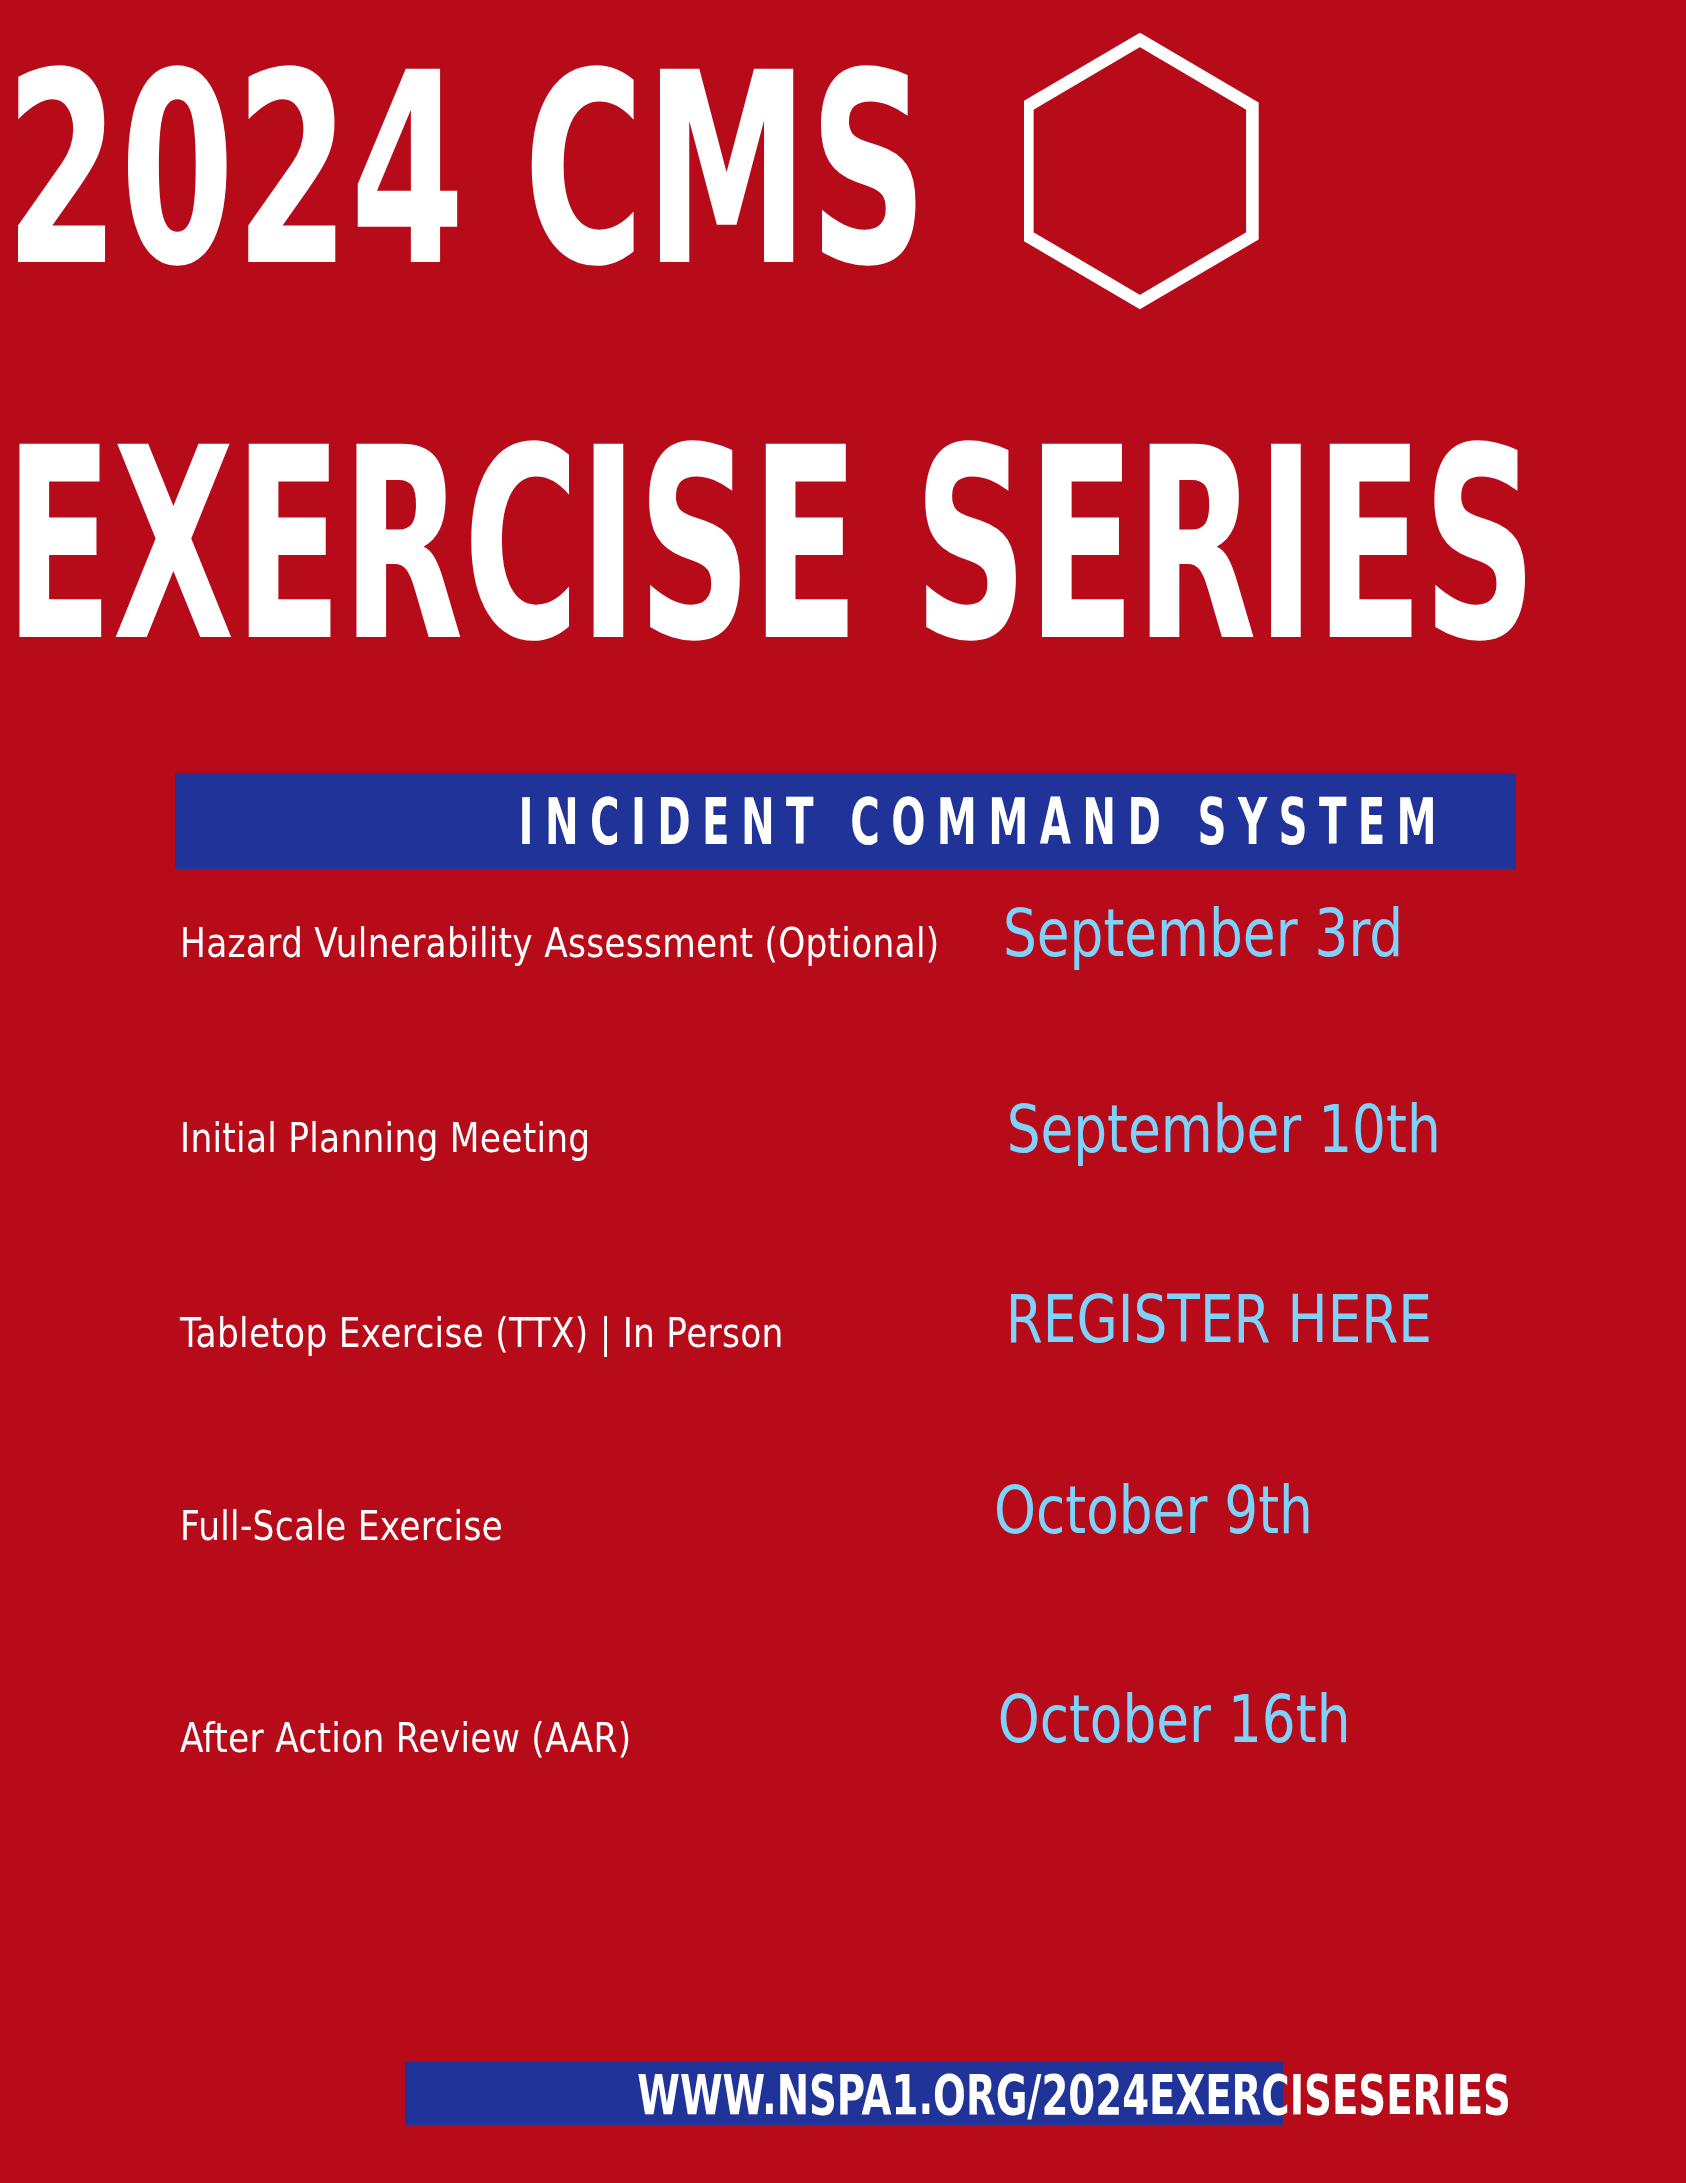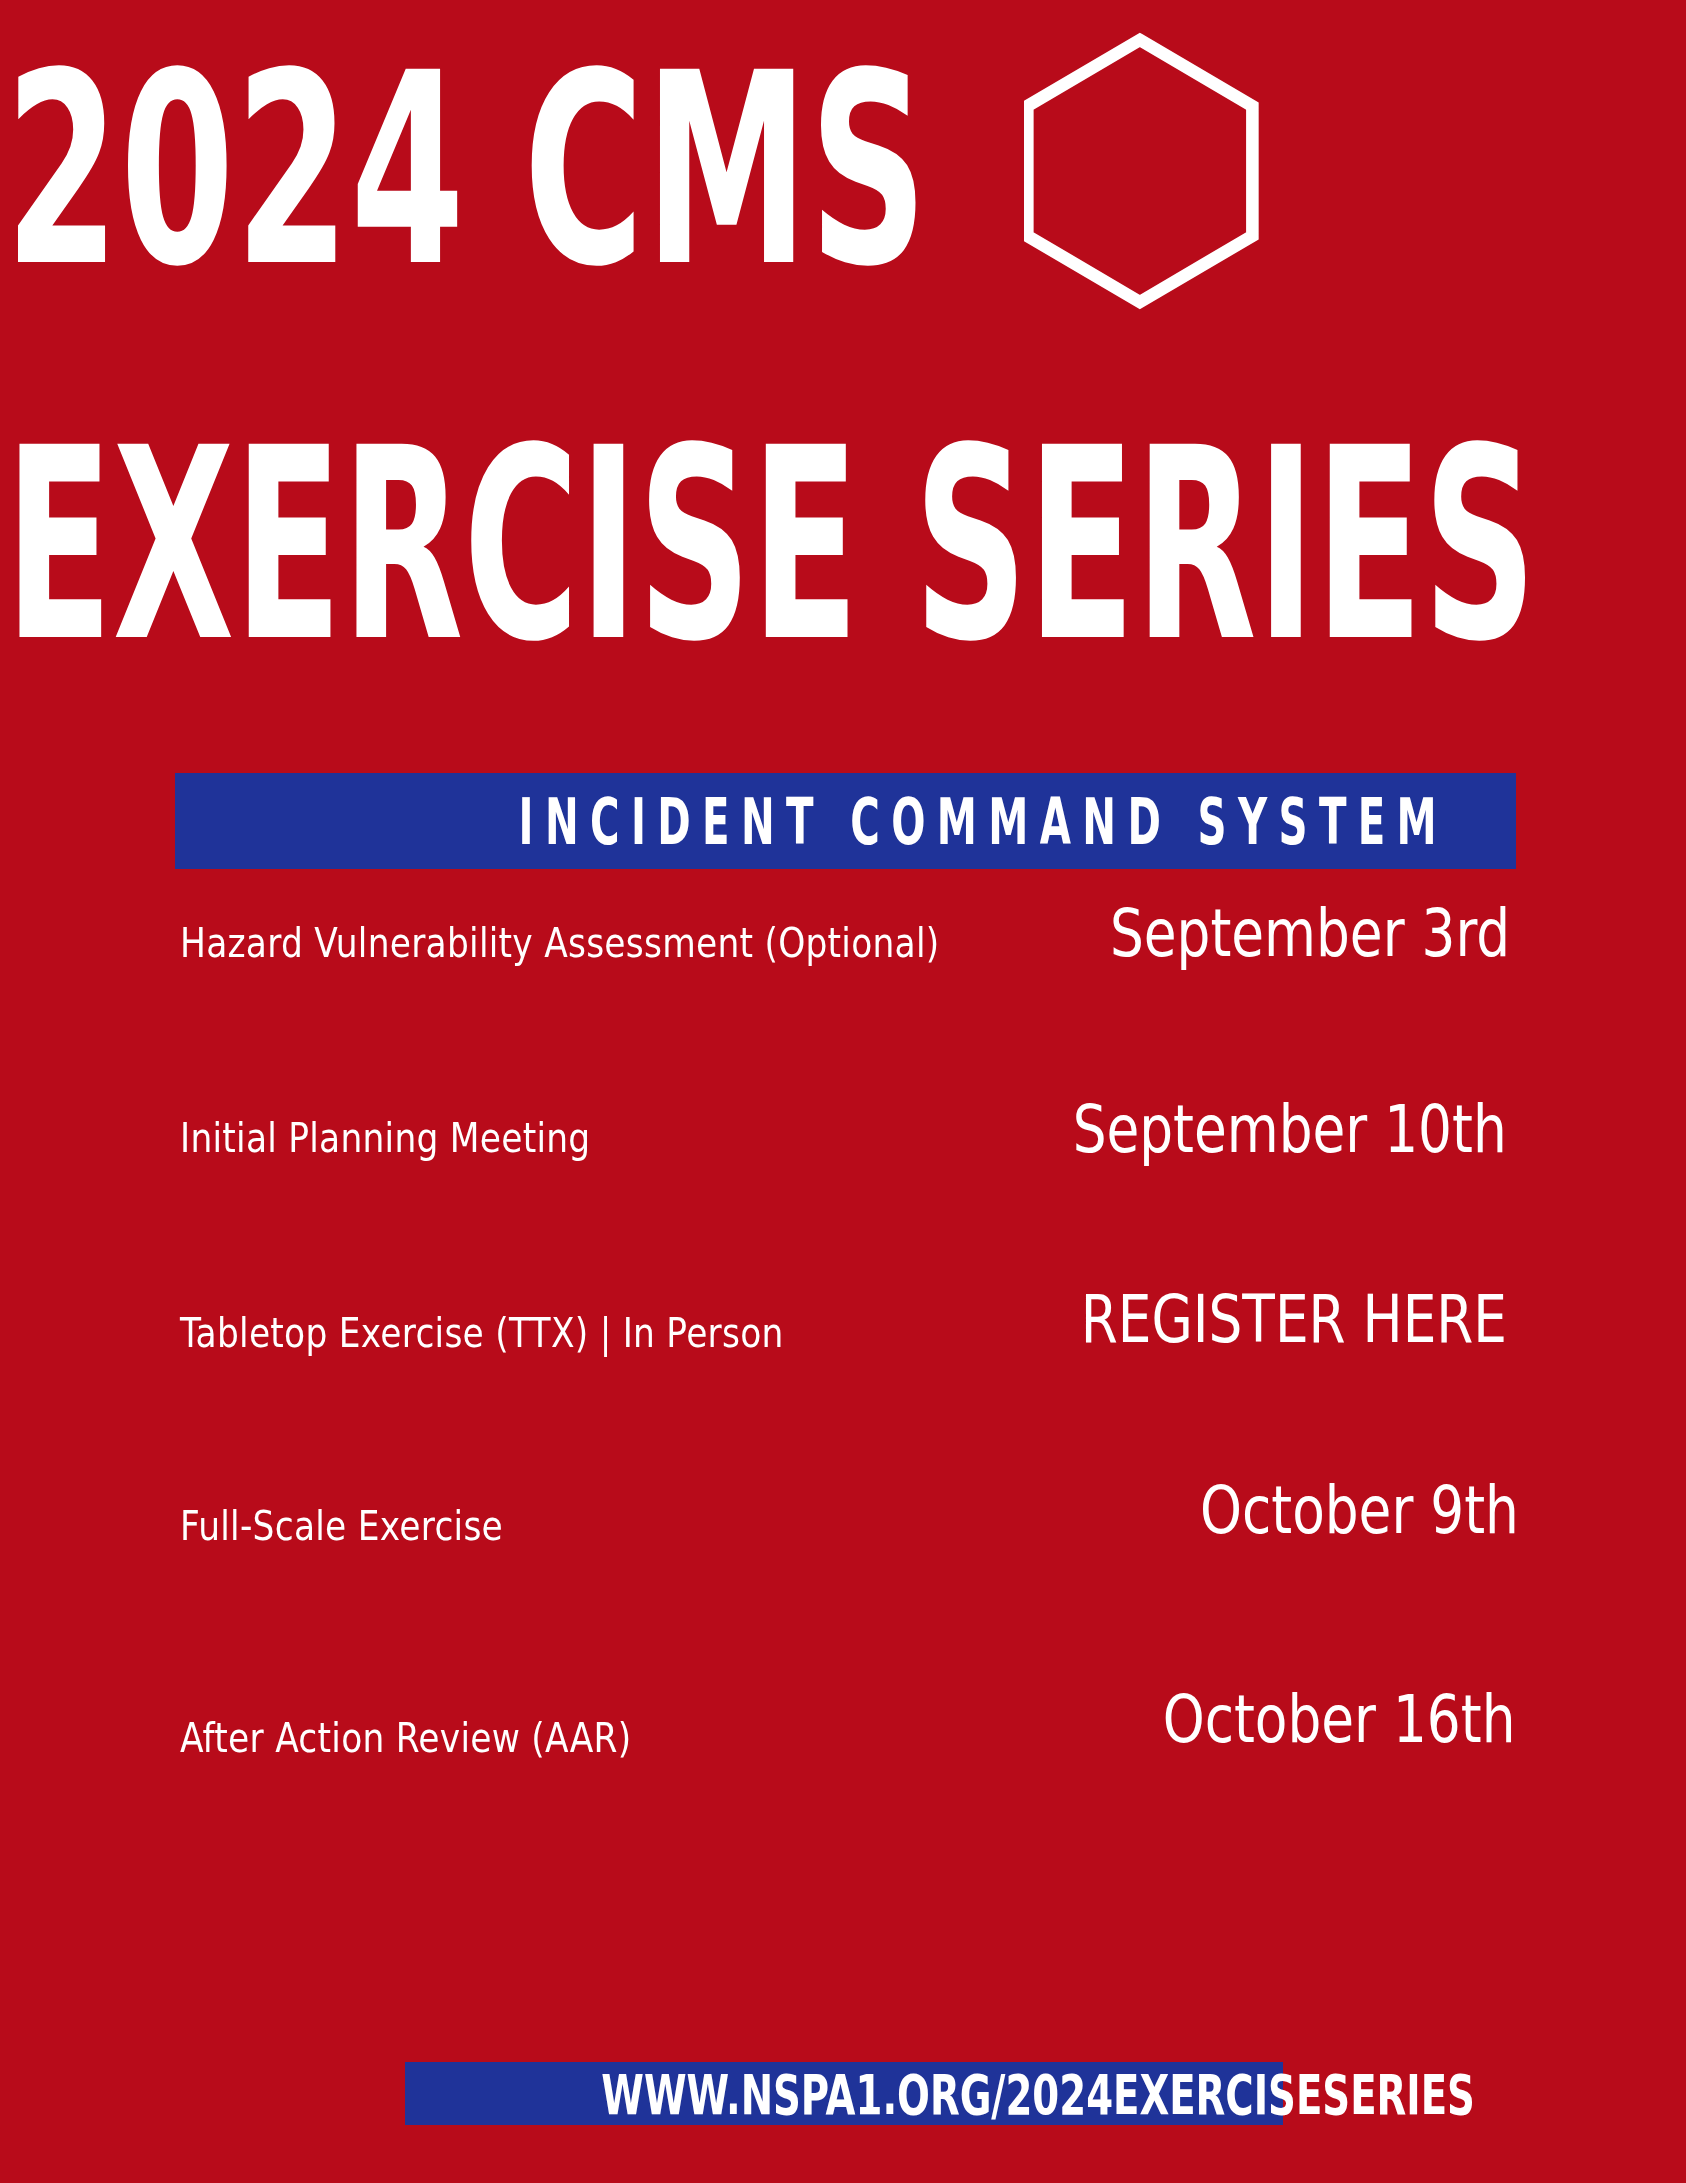--- a/index.html
+++ b/index.html
@@ -149,22 +149,22 @@
     line-height: 49px;
     letter-spacing: 0.3px;
     white-space: nowrap;
     transform: scaleX(0.84);
     transform-origin: left center;
   }
   .row-date {
     position: absolute;
     left: 959px;
     width: 595px;
-    text-align: right;
-    color: #ffffff;
+    text-align: left;
+    color: #7dd3fc;
     font-family: "DejaVu Sans", sans-serif;
     font-weight: normal;
     font-size: 65px;
     line-height: 74px;
     letter-spacing: 0px;
     white-space: nowrap;
   }
   .row-date > span {
     display: inline-block;
     transform: scaleX(0.82);
@@ -200,20 +200,21 @@
     width: 878px;
     height: 63px;
     line-height: 66px;
     text-align: center;
     color: #ffffff;
     font-family: "DejaVu Sans", sans-serif;
     font-weight: bold;
     font-size: 56px;
     letter-spacing: 0px;
     white-space: nowrap;
+    padding-left: 36px;
   }
   .url-text > span {
     display: inline-block;
     transform: scaleX(0.69);
   }
 </style>
 </head>
 <body>
 
 <div id="poster">

